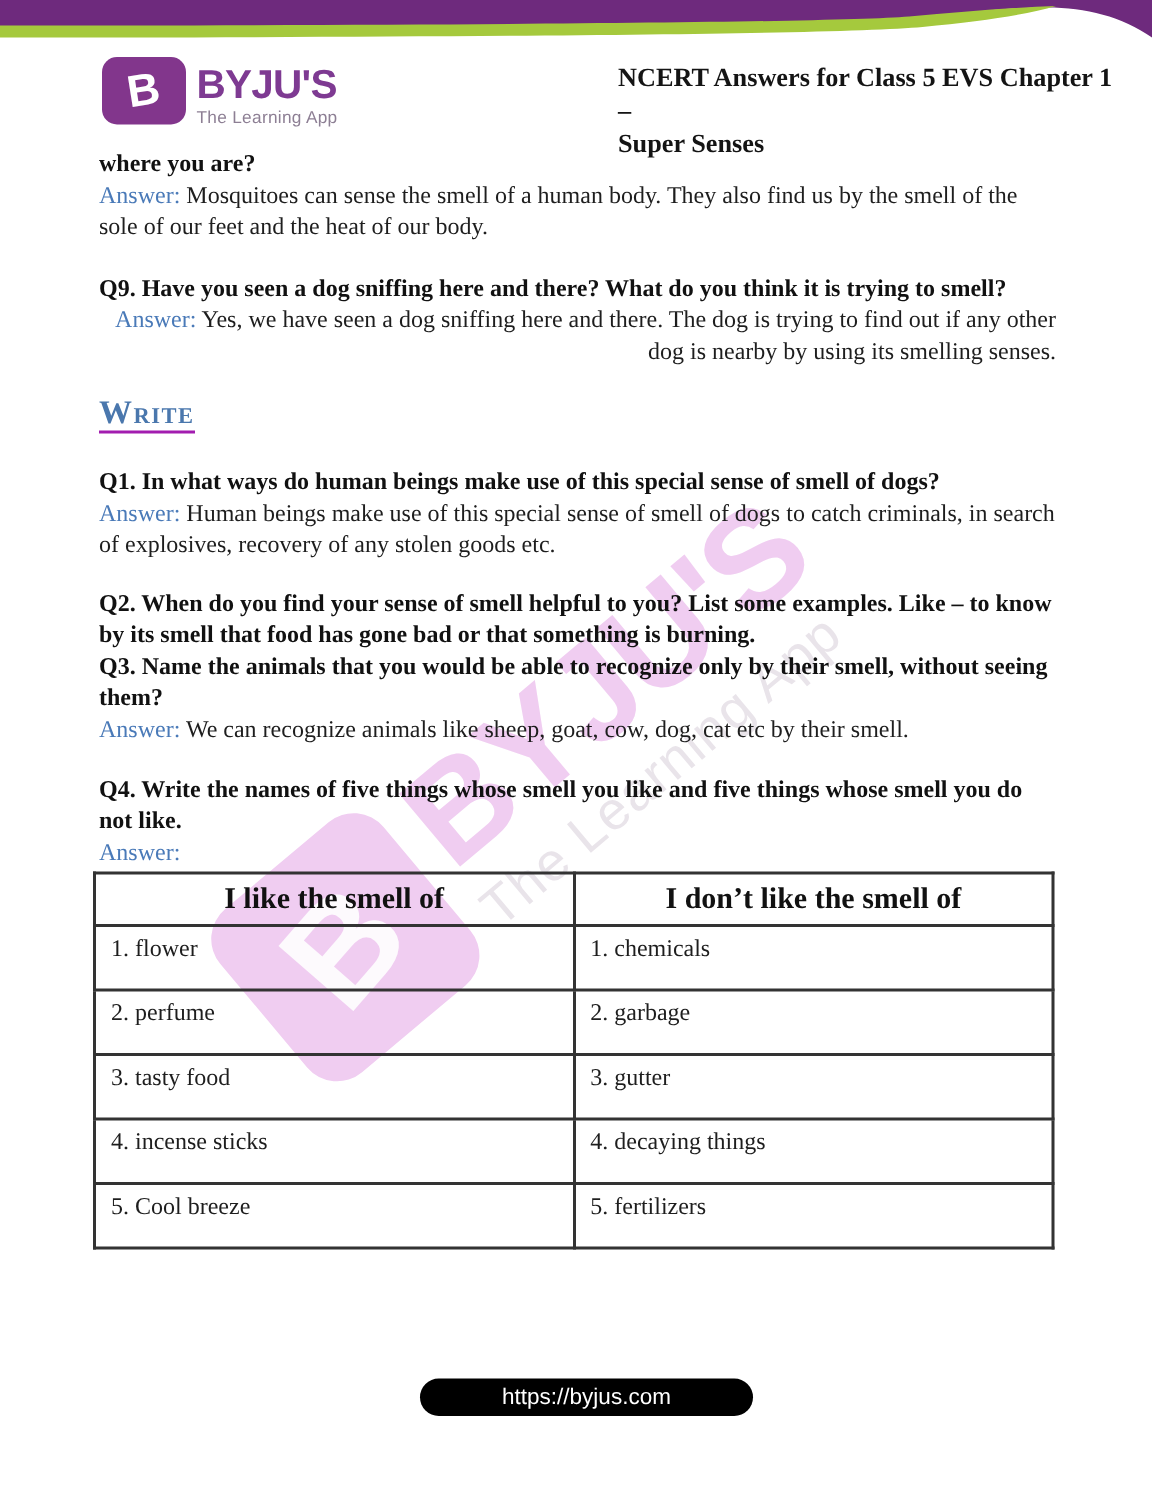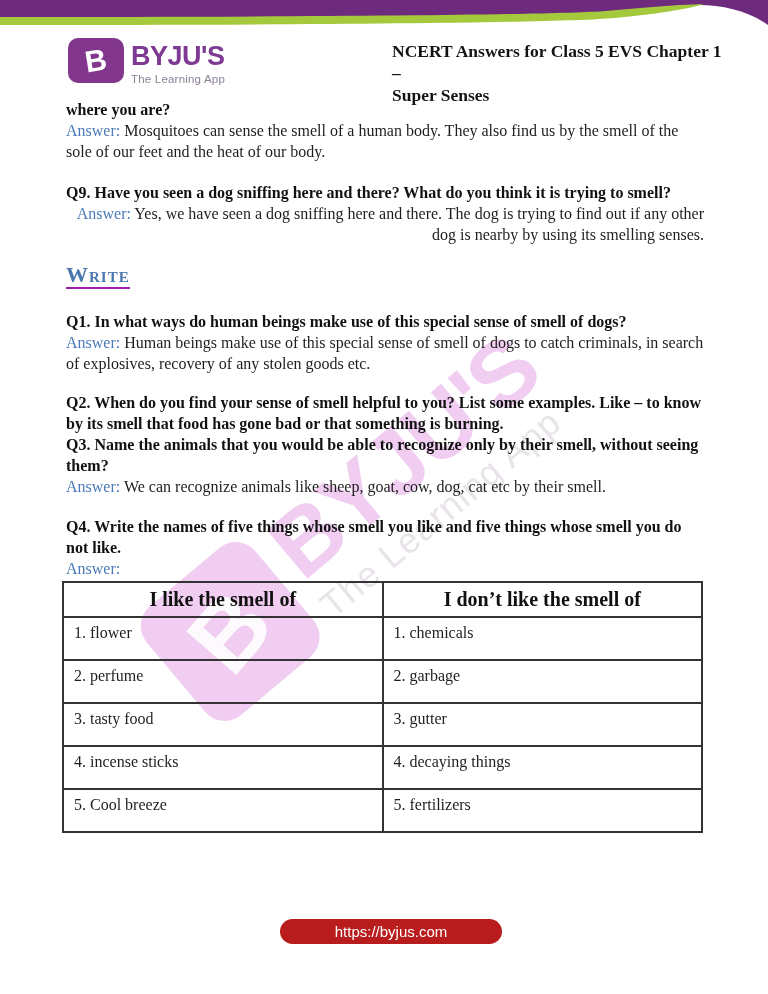--- a/index.html
+++ b/index.html
@@ -24,21 +24,21 @@
   .logo-brand{
     font-family:"Liberation Sans",sans-serif;font-weight:bold;font-size:27px;
     color:#7e3a92;letter-spacing:-0.5px;line-height:1;margin-top:5px;
   }
   .logo-tagline{
     font-family:"Liberation Sans",sans-serif;font-size:11.5px;color:#8d7f94;
     margin-top:3px;letter-spacing:0.2px;
   }
   
   .doc-title{
-    position:absolute;top:40px;left:392px;width:340px;
+    position:absolute;top:40px;left:412px;width:340px;
     font-weight:bold;font-size:17.5px;line-height:22px;color:#141414;
   }
   
   .watermark{
     position:absolute;left:375px;top:510px;width:520px;height:190px;
     transform:translate(-50%,-50%) rotate(-40deg);
     display:flex;align-items:center;gap:16px;
     pointer-events:none;z-index:0;
   }
   .wm-square{
@@ -83,21 +83,21 @@
     font-size:20px;font-weight:bold;text-align:center;color:#111111;
     height:29px;padding:2px 8px;
   }
   table.smell td{
     font-size:16px;text-align:left;vertical-align:top;
     height:27px;padding:6px 0 8px 10px;margin-left:13px;
   }
   
   .footer-pill{
     position:absolute;left:280px;top:919px;width:222px;height:25px;z-index:1;
-    background:#b91c1c;border-radius:13px;color:#ffffff;
+    background:#000000;border-radius:13px;color:#ffffff;
     font-family:"Liberation Sans",sans-serif;font-size:15px;
     display:flex;align-items:center;justify-content:center;
     text-decoration:none;
   }
 </style>
 </head>
 <body>
 
 <div class="banner">
   <svg width="768" height="40" viewBox="0 0 768 40" xmlns="http://www.w3.org/2000/svg">

